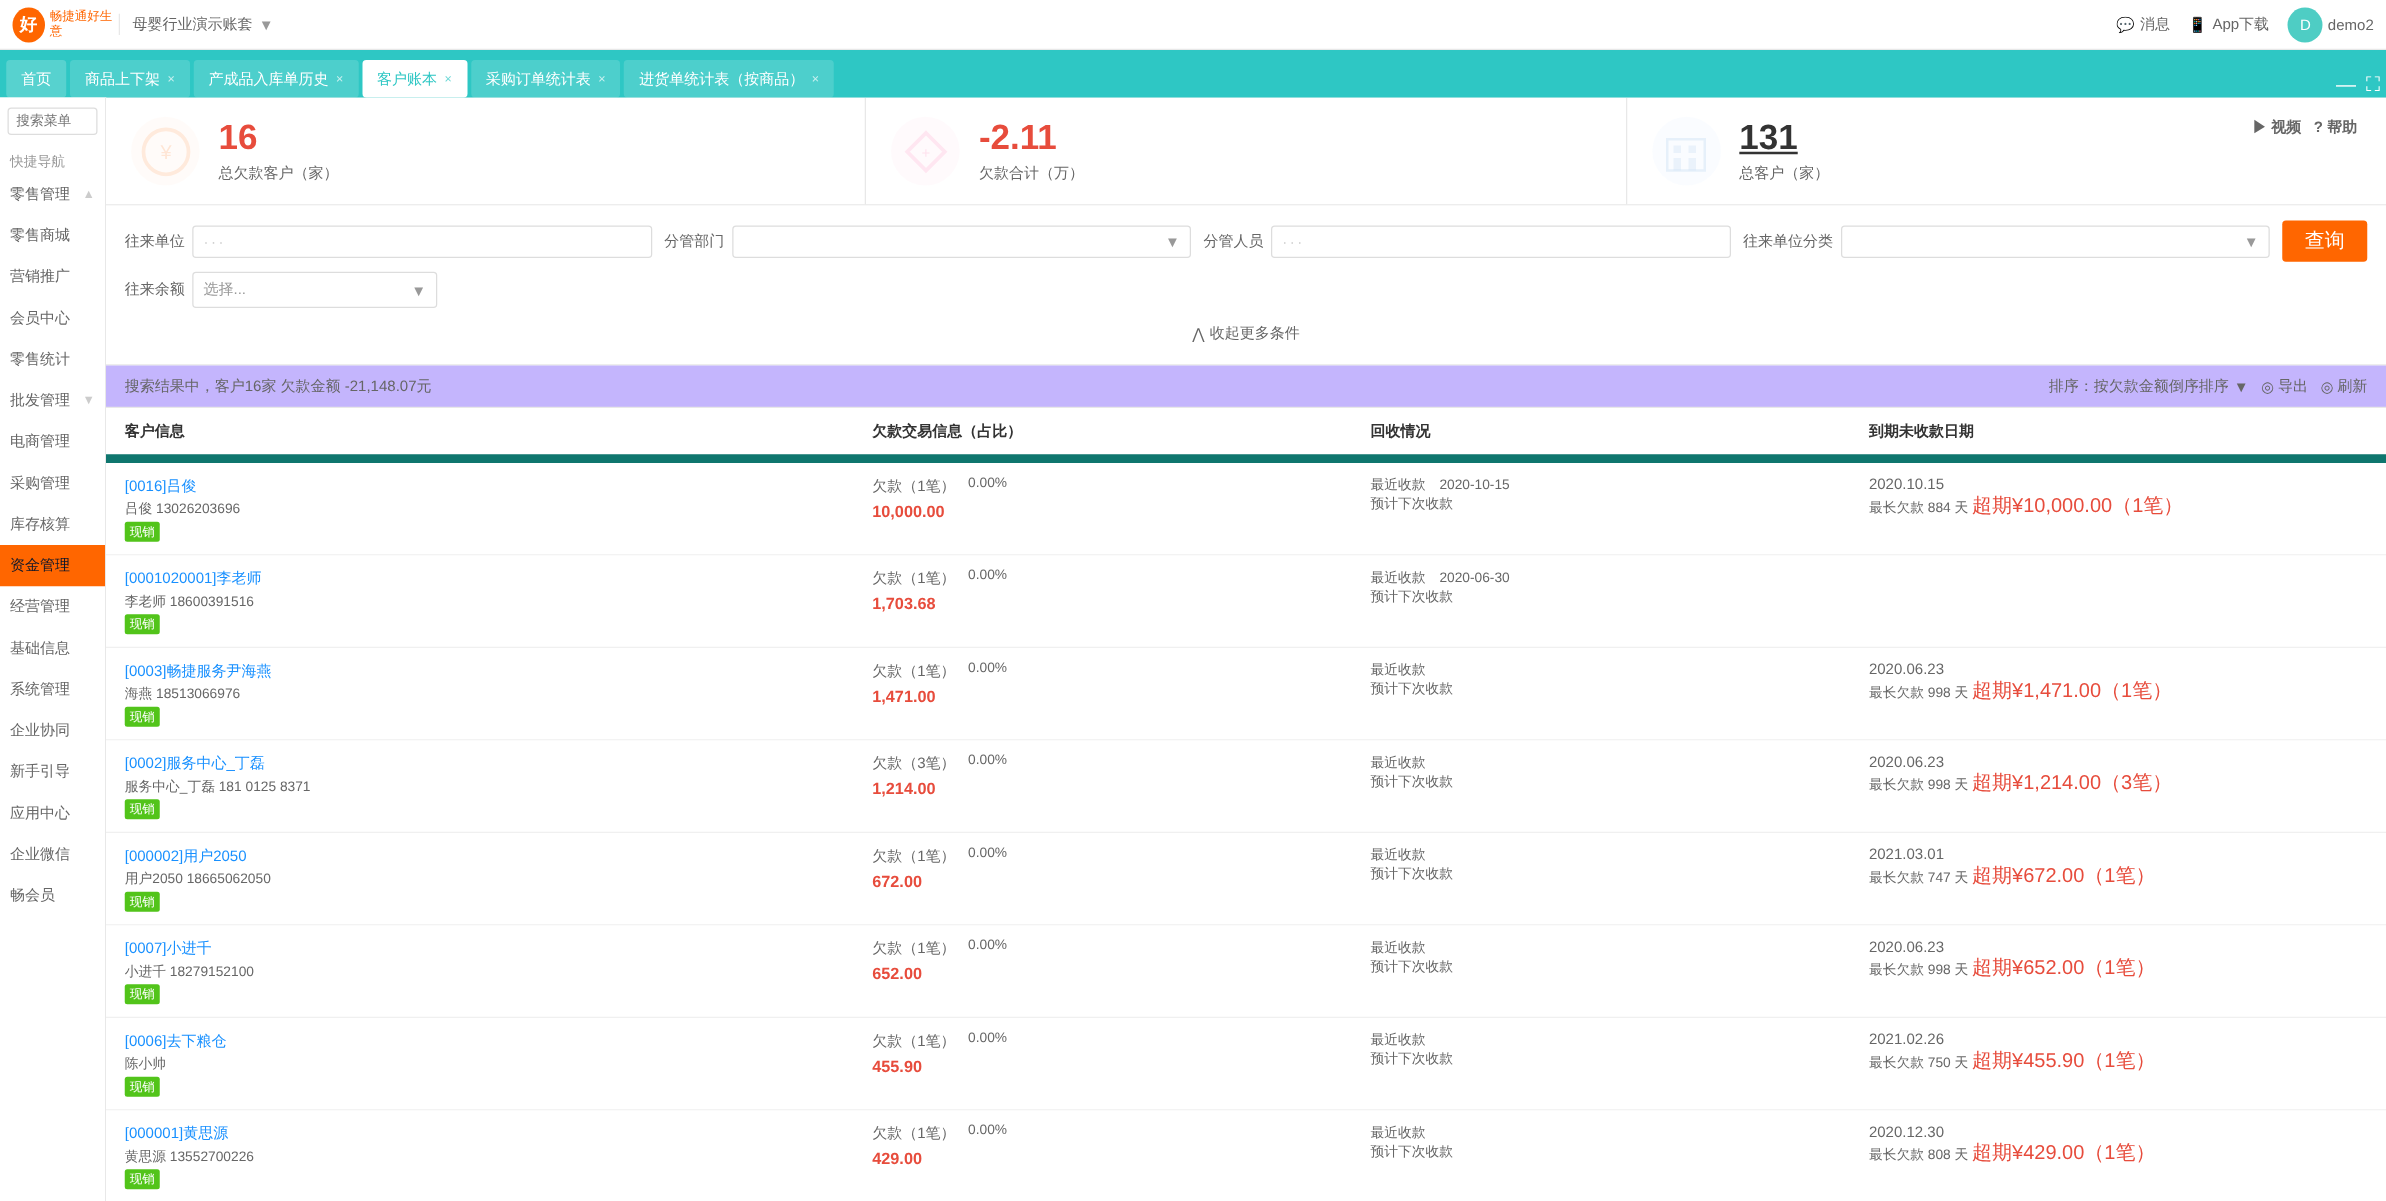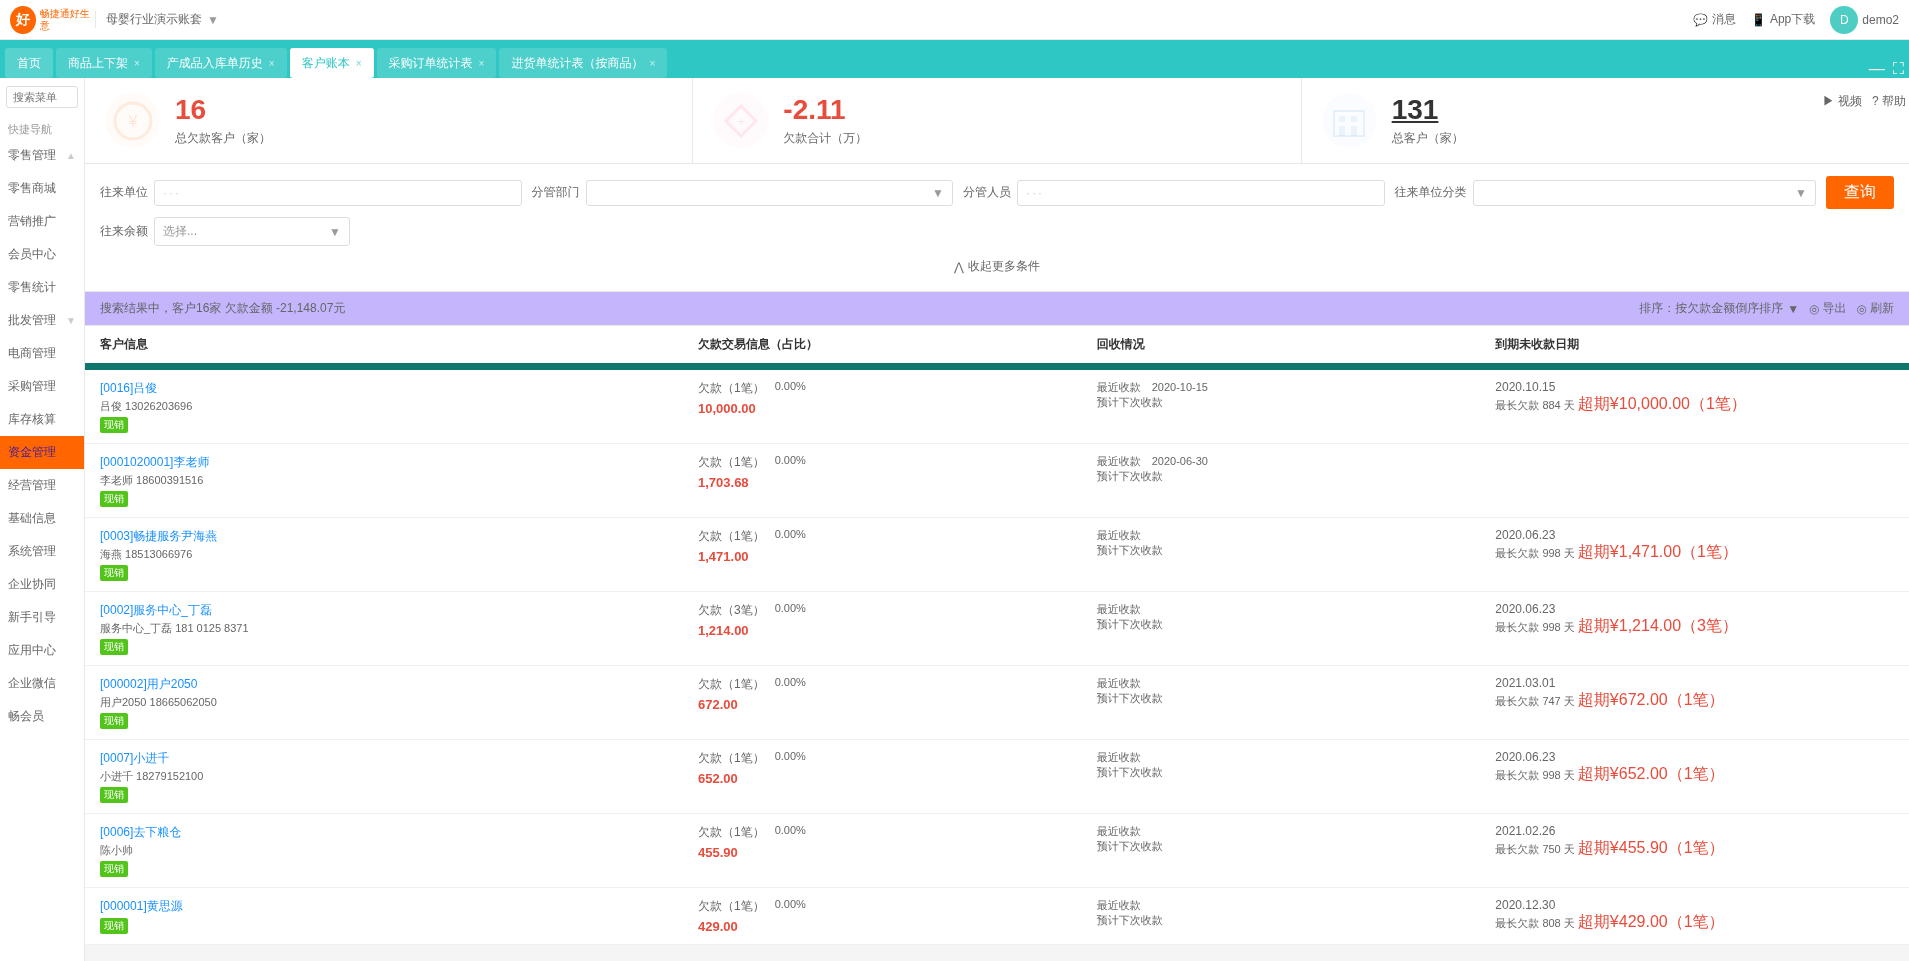--- a/index.html
+++ b/index.html
@@ -27,21 +27,21 @@
 
     
     .main-layout { display: flex; height: calc(100vh - 78px); }
 
     
     .sidebar { width: 85px; background: #fff; border-right: 1px solid #e8e8e8; overflow-y: auto; flex-shrink: 0; }
     .sidebar-search { padding: 8px 6px; }
     .sidebar-search-box { width: 100%; padding: 4px 6px; border: 1px solid #ddd; border-radius: 3px; font-size: 11px; color: #999; }
     .sidebar-label { padding: 6px 8px 2px; font-size: 11px; color: #999; }
     .sidebar-item { padding: 8px 8px; cursor: pointer; color: #666; font-size: 12px; display: flex; align-items: center; justify-content: space-between; }
-    .sidebar-item.active { background: #ff6600; color: #4c1d95; border-radius: 0; }
+    .sidebar-item.active { background: #ff6600; color: #0f172a; border-radius: 0; }
     .sidebar-arrow { font-size: 10px; color: #ccc; }
 
     
     .content { flex: 1; overflow-y: auto; background: #f5f5f5; }
 
     
     .stats-bar { display: flex; background: #fff; border-bottom: 1px solid #e8e8e8; }
     .stat-item { flex: 1; display: flex; align-items: center; padding: 15px 20px; border-right: 1px solid #e8e8e8; }
     .stat-icon { width: 55px; height: 55px; border-radius: 50%; display: flex; align-items: center; justify-content: center; margin-right: 15px; font-size: 24px; opacity: 0.3; }
     .stat-value { font-size: 28px; font-weight: bold; }
@@ -252,21 +252,21 @@
             <rect x="10" y="15" width="6" height="6" fill="#4a90d9" opacity="0.3"></rect>
             <rect x="22" y="15" width="6" height="6" fill="#4a90d9" opacity="0.3"></rect>
             <rect x="10" y="25" width="6" height="10" fill="#4a90d9" opacity="0.3"></rect>
             <rect x="22" y="25" width="6" height="10" fill="#4a90d9" opacity="0.3"></rect>
           </svg>
         </div>
         <div>
           <div class="stat-value dark">131</div>
           <div class="stat-label">总客户（家）</div>
         </div>
-        <div class="stat-top-right" style="position:absolute; top:15px; right:3px;">
+        <div class="stat-top-right" style="position:absolute; top:15px; right:23px;font-weight:bold;">
           <span>
             <span>▶</span>
             <span>视频</span>
           </span>
           <span>
             <span>?</span>
             <span>帮助</span>
           </span>
         </div>
       </div>
@@ -530,20 +530,21 @@
           <div class="max-days">
             <span>最长欠款 750 天</span>
             <span class="overdue-text">超期¥455.90（1笔）</span>
           </div>
         </div>
       </div>
 
       <div class="table-row">
         <div>
           <div class="customer-name">[000001]黄思源</div>
+          <div class="customer-phone">黄思源  13552700226</div>
           <span class="customer-tag">现销</span>
         </div>
         <div class="debt-info-col">
           <div class="debt-row">
             <span class="debt-count">欠款（1笔）</span>
             <span class="debt-percent">0.00%</span>
           </div>
           <div class="debt-amount">429.00</div>
         </div>
         <div>

